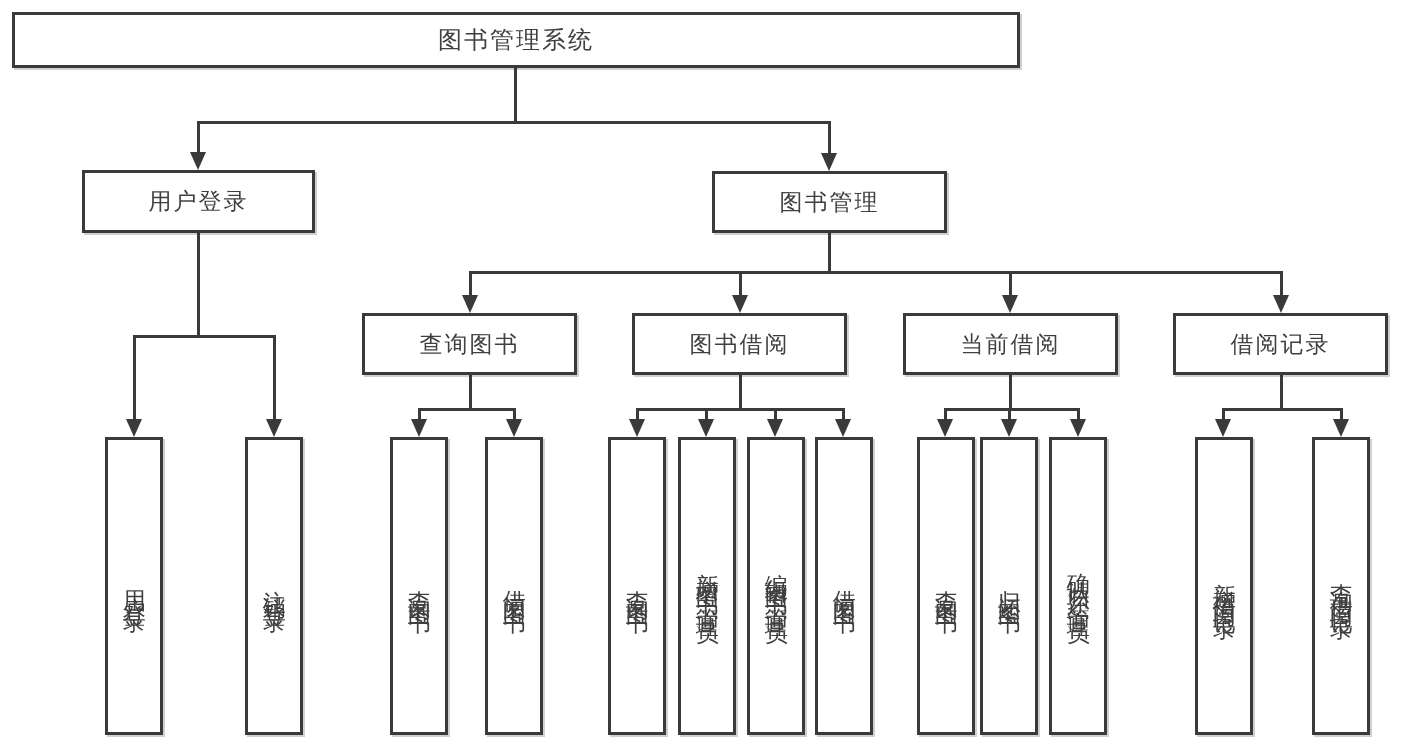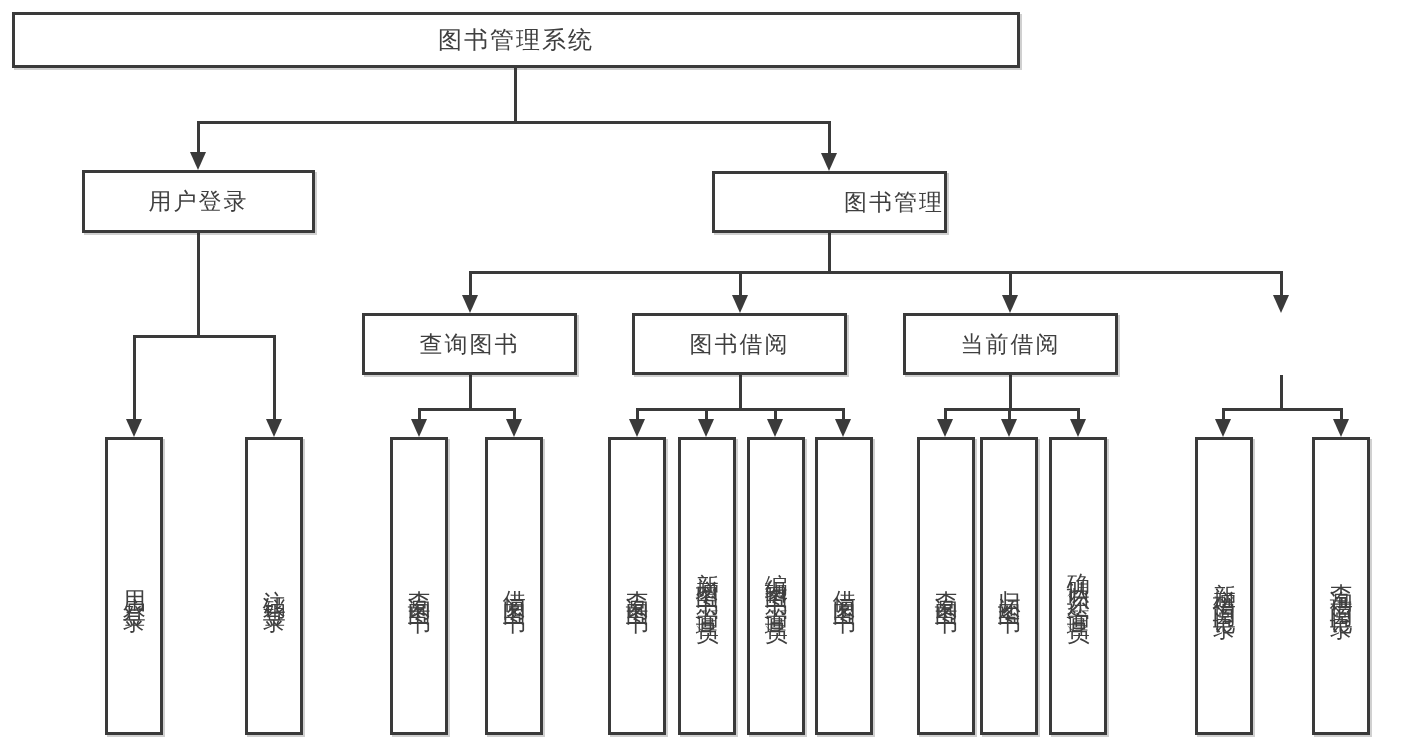--- a/index.html
+++ b/index.html
@@ -47,32 +47,35 @@
 
 <div id="stage">
 
   <div class="hbox" style="left:12px;top:12px;width:1008px;height:56px;">
     <span>图书管理系统</span>
   </div>
 
   <div class="hbox" style="left:82px;top:170px;width:233px;height:63px;font-size:23px;">
     <span>用户登录</span>
   </div>
-  <div class="hbox" style="left:712px;top:171px;width:235px;height:62px;font-size:23px;justify-content:flex-end;">
+  <div class="hbox" style="left:712px;top:171px;width:235px;height:62px;font-size:23px;">
     <span>图书管理</span>
   </div>
 
   <div class="hbox" style="left:362px;top:313px;width:215px;height:62px;font-size:23px;">
     <span>查询图书</span>
   </div>
   <div class="hbox" style="left:632px;top:313px;width:215px;height:62px;font-size:23px;">
     <span>图书借阅</span>
   </div>
   <div class="hbox" style="left:903px;top:313px;width:215px;height:62px;font-size:23px;">
     <span>当前借阅</span>
+  </div>
+  <div class="hbox" style="left:1173px;top:313px;width:215px;height:62px;font-size:23px;">
+    <span>借阅记录</span>
   </div>
 
   <div class="vbox" style="left:105px;">
     <span class="vtxt">用户登录</span>
   </div>
   <div class="vbox" style="left:245px;">
     <span class="vtxt">注销登录</span>
   </div>
   <div class="vbox" style="left:390px;">
     <span class="vtxt">查询图书</span>

